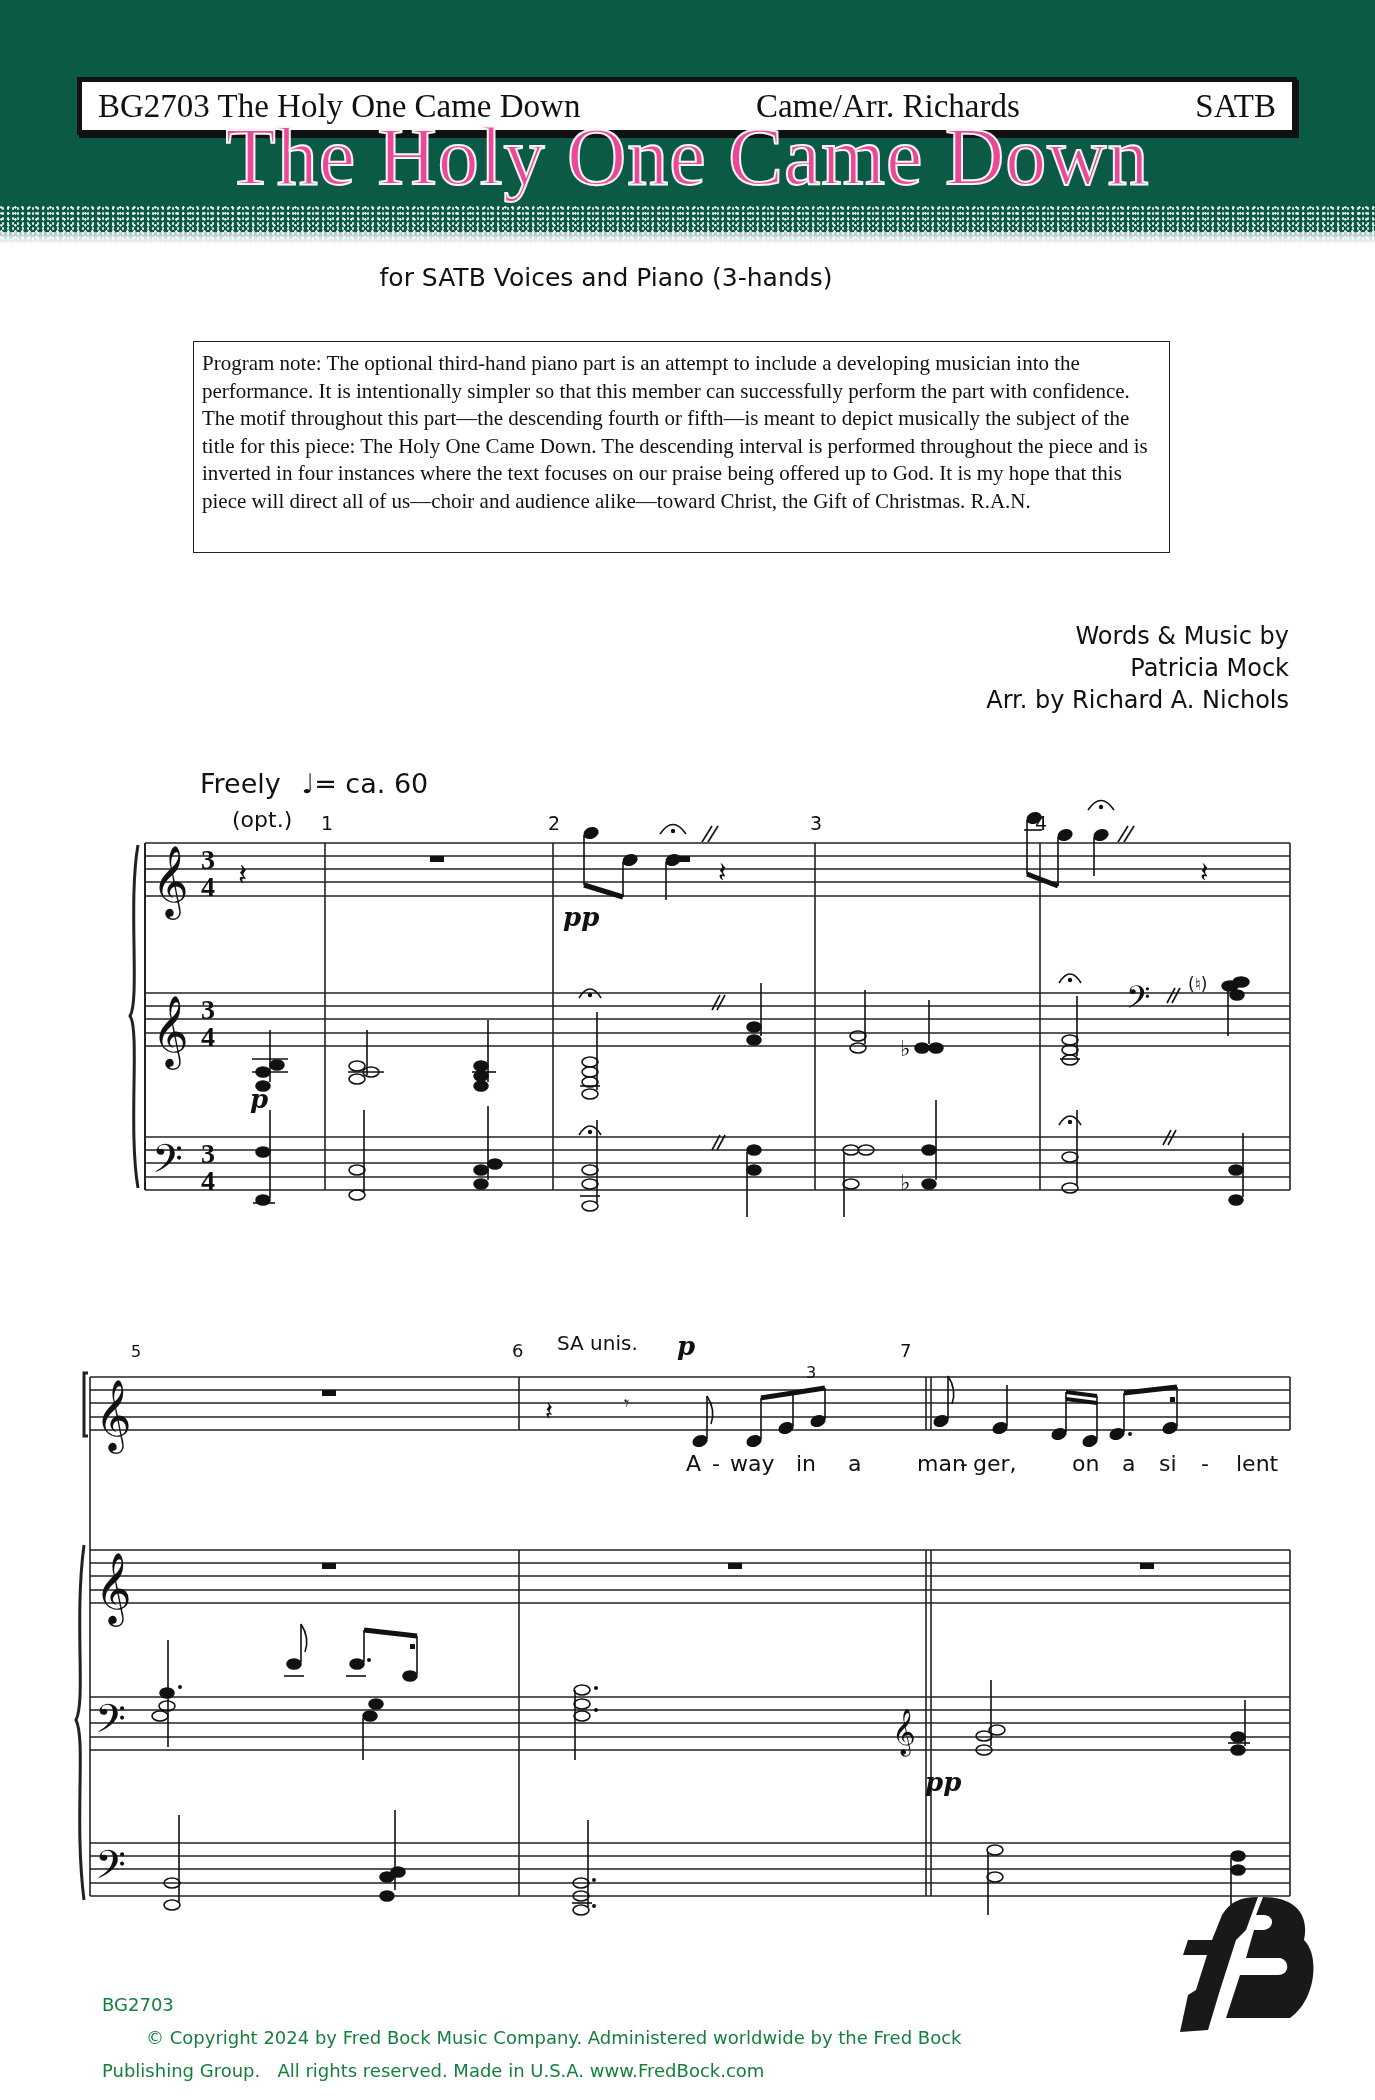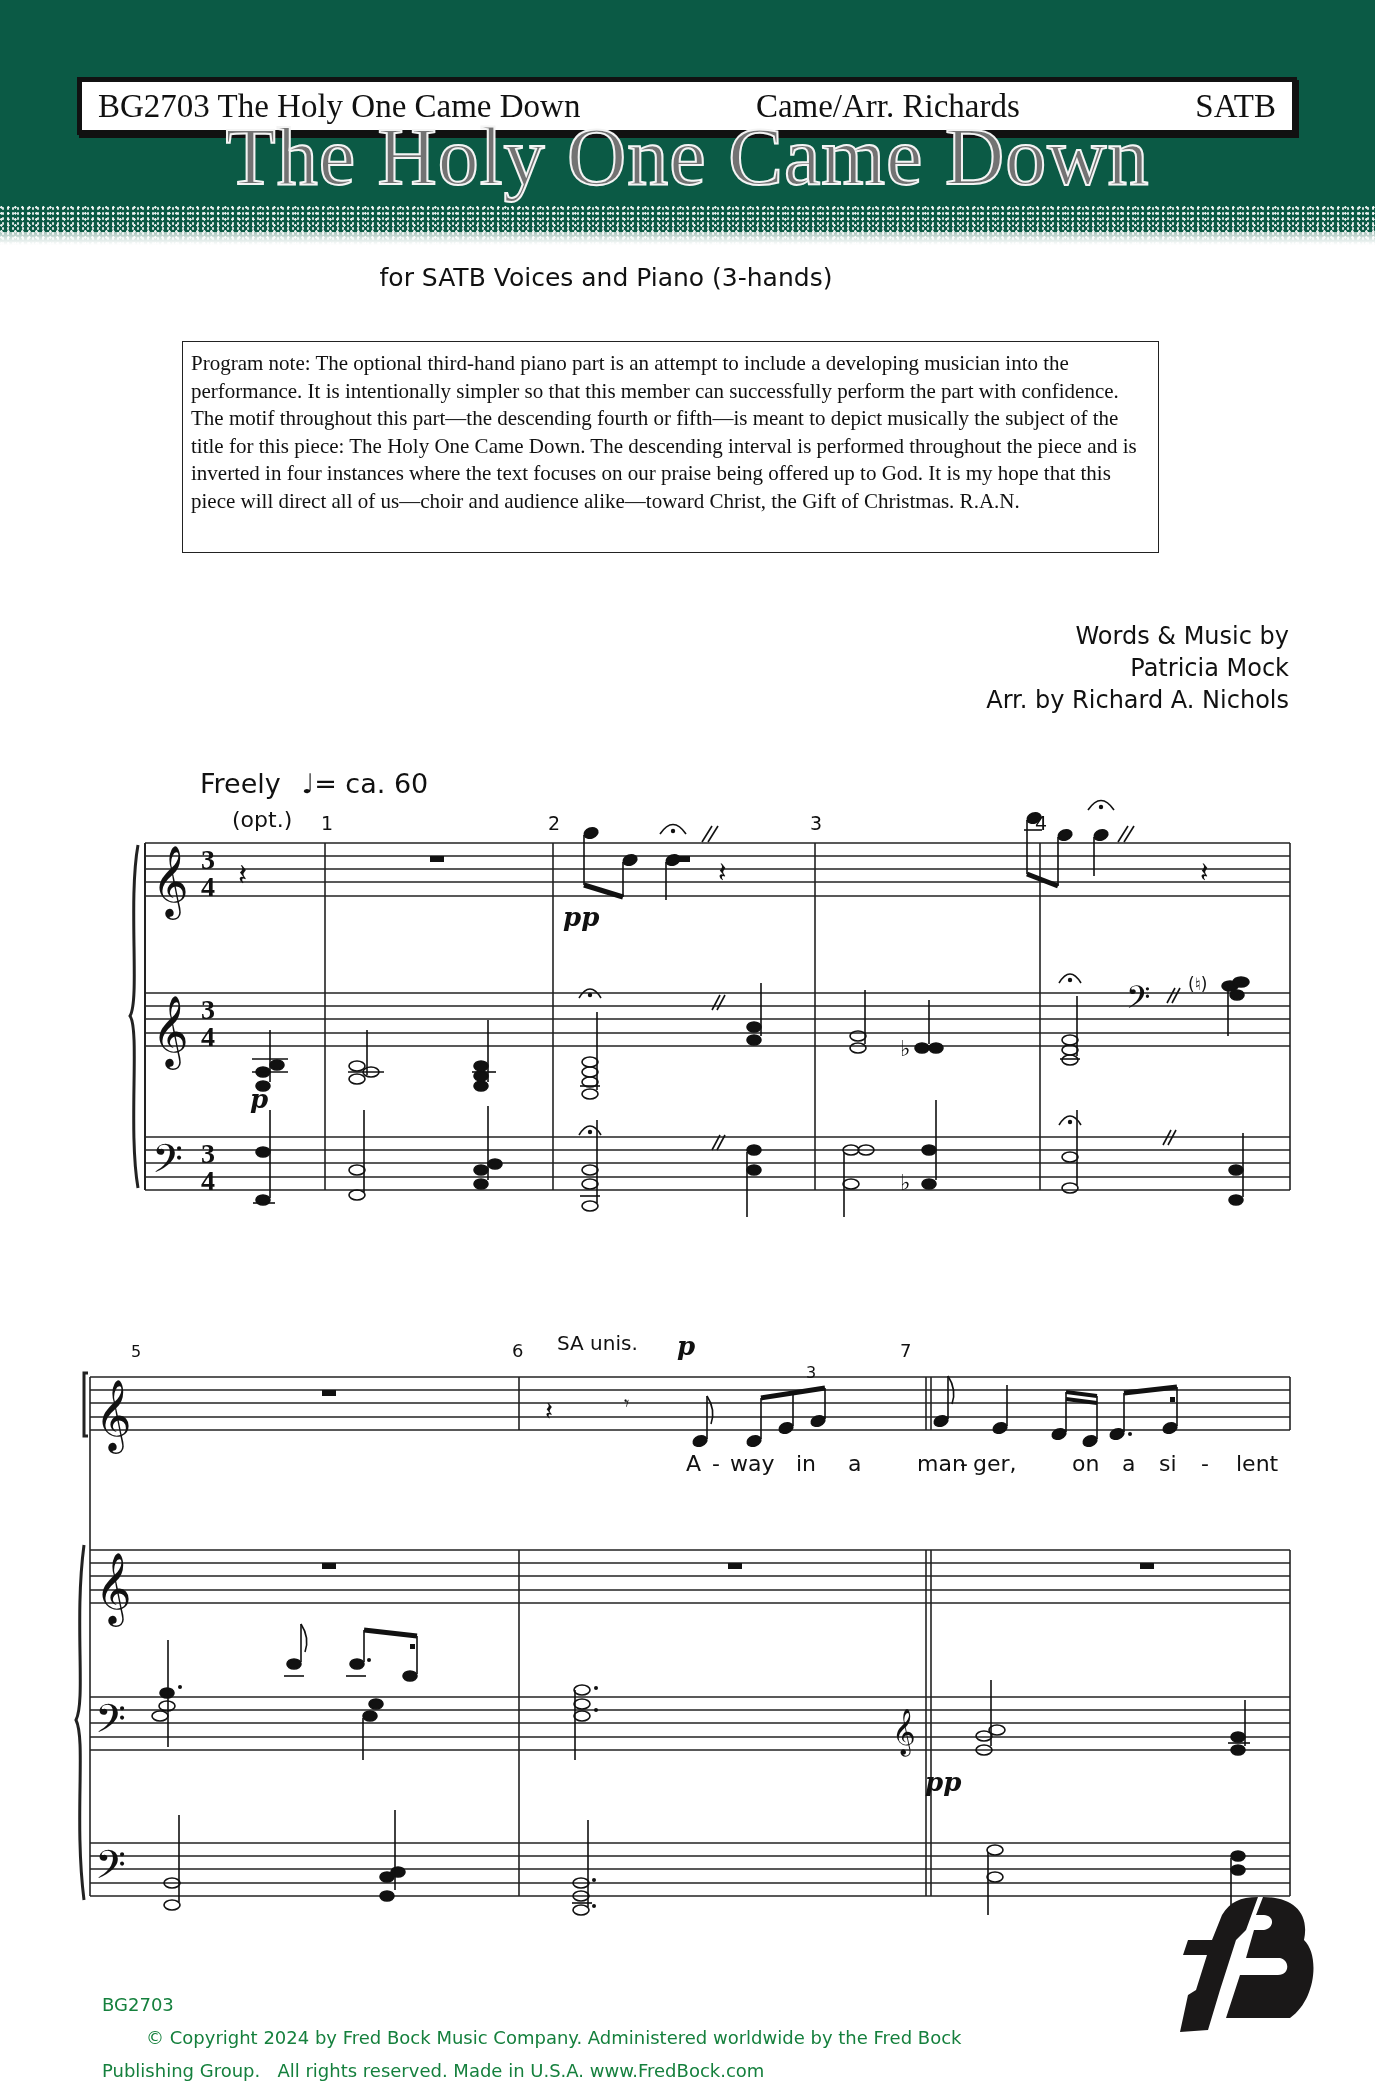--- a/index.html
+++ b/index.html
@@ -10,23 +10,23 @@
     background:
       radial-gradient(circle at 20% 40%, rgba(255,255,255,0.9) 0 1px, transparent 1.5px) 0 0/7px 6px,
       radial-gradient(circle at 60% 70%, rgba(255,255,255,0.85) 0 1px, transparent 1.5px) 0 0/5px 5px,
       linear-gradient(to bottom, rgba(11,90,69,1) 0%, rgba(11,90,69,0.65) 45%, rgba(11,90,69,0.15) 85%, rgba(255,255,255,0) 100%);
   }
   #banner { left: 77px; top: 33px; width: 1220px; height: 58px; background: #fff; border: 5px solid #111; box-sizing: border-box;
     box-shadow: 2px 3px 0 #111; display: flex; align-items: center; justify-content: space-between; padding: 0 16px;
     font-family: "Liberation Serif", serif; font-size: 33px; color: #111; margin-top: 44px; }
   #banner span { white-space: nowrap; }
   #main-title { left: 0; top: 110px; width: 1375px; text-align: center; font-family: "Liberation Serif", serif;
-    font-size: 82px; color: #737373; -webkit-text-stroke: 2px #f4f4f4; letter-spacing: 1px; }
+    font-size: 82px; color: #ec4899; -webkit-text-stroke: 2px #f4f4f4; letter-spacing: 1px; }
   #subtitle { left: 0; top: 263px; width: 1212px; text-align: center; font-size: 25px; color: #111; }
-  #program-note { left: 182px; top: 341px; width: 977px; height: 212px; border: 1.5px solid #222; box-sizing: border-box;
+  #program-note { left: 193px; top: 341px; width: 977px; height: 212px; border: 1.5px solid #222; box-sizing: border-box;
     padding: 8px 8px; font-family: "Liberation Serif", serif; font-size: 21px; line-height: 27.5px; color: #111; text-align: left; }
   #credits { right: 86px; top: 620px; text-align: right; font-size: 24px; line-height: 32px; color: #111; }
   #tempo { left: 200px; top: 752px; font-size: 27px; color: #111; margin-top: 16px; }
   #tempo .note-glyph { font-family: "DejaVu Sans", sans-serif; }
   svg#score { left: 0; top: 0; width: 1375px; height: 2100px; }
   .txt { font-family: "DejaVu Sans", sans-serif; fill: #111; }
   .dyn { font-family: "DejaVu Serif", serif; font-style: italic; font-weight: bold; fill: #111; }
   #footer { left: 102px; top: 1988px; font-size: 18px; line-height: 33px; color: #15803d; }
   #footer .line2 { padding-left: 8px; margin-left: 36px; }
 </style>

